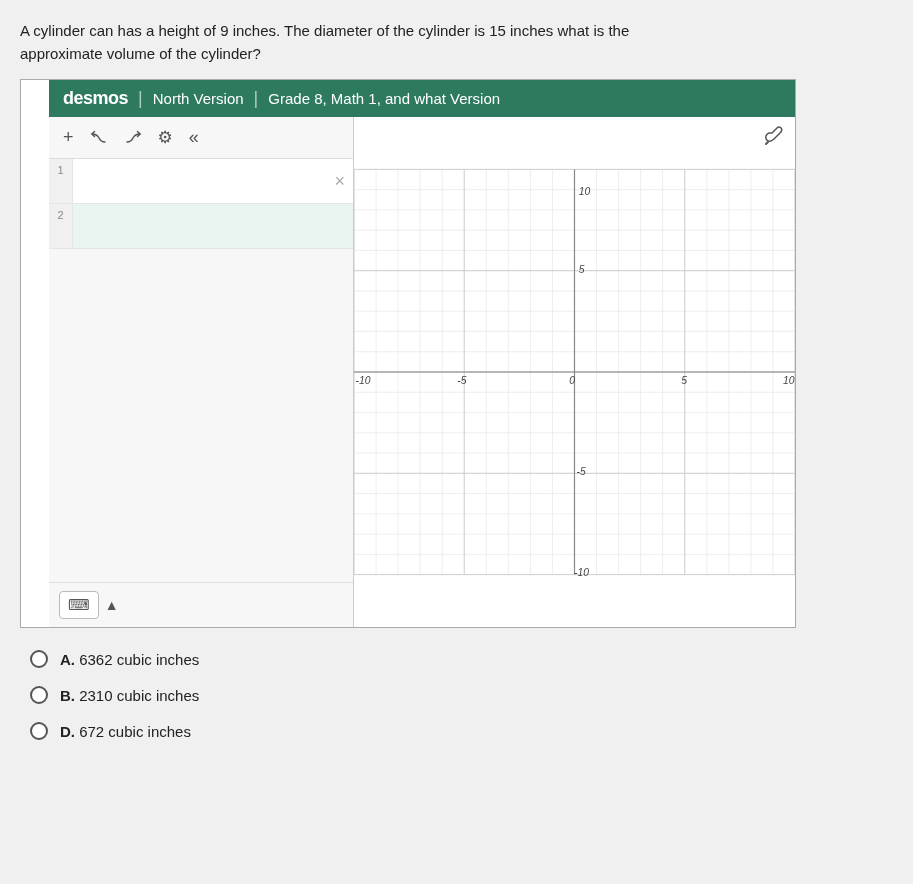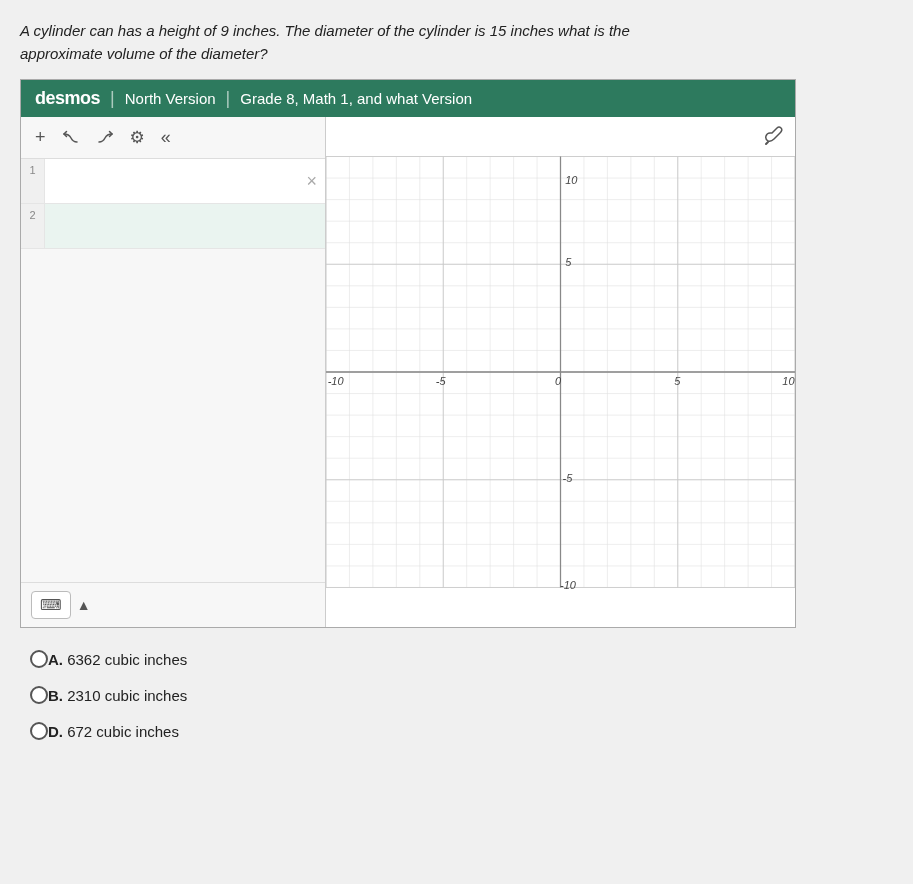--- a/index.html
+++ b/index.html
@@ -9,26 +9,26 @@
       width: 913px;
       min-height: 884px;
       padding: 20px;
       color: #222;
     }
     .question-text {
       font-size: 15px;
       line-height: 1.5;
       margin-bottom: 14px;
       color: #222;
-      font-style: italic;
     }
     .desmos-container {
       border: 1.5px solid #aaa;
       background: #fff;
       width: 776px;
+      padding-left: 28px;
     }
     .desmos-header {
       background: #2d7a5e;
       color: #fff;
       padding: 8px 14px;
       display: flex;
       align-items: center;
       gap: 10px;
       font-size: 15px;
     }
@@ -168,20 +168,21 @@
     .answer-choices {
       margin-top: 22px;
       margin-left: 10px;
       display: flex;
       flex-direction: column;
       gap: 18px;
     }
     .answer-choice {
       display: flex;
       align-items: center;
+      gap: 12px;
       font-size: 15px;
       color: #222;
       cursor: pointer;
     }
     .radio-circle {
       width: 18px;
       height: 18px;
       border-radius: 50%;
       border: 2px solid #555;
       display: inline-block;
@@ -190,21 +191,21 @@
     }
     .answer-label {
       font-size: 15px;
     }
   </style>
 </head>
 <body>
 
 <div class="question-text">
   <span>A cylinder can has a height of 9 inches. The diameter of the cylinder is 15 inches what is the</span><br>
-  <span>approximate volume of the diameter?</span>
+  <span>approximate volume of the cylinder?</span>
 </div>
 
 <div class="desmos-container">
 
   <div class="desmos-header">
     <span class="desmos-logo">desmos</span>
     <span class="desmos-divider">|</span>
     <span class="desmos-title">North Version</span>
     <span class="desmos-divider">|</span>
     <span class="desmos-title">Grade 8, Math 1, and what Version</span>

